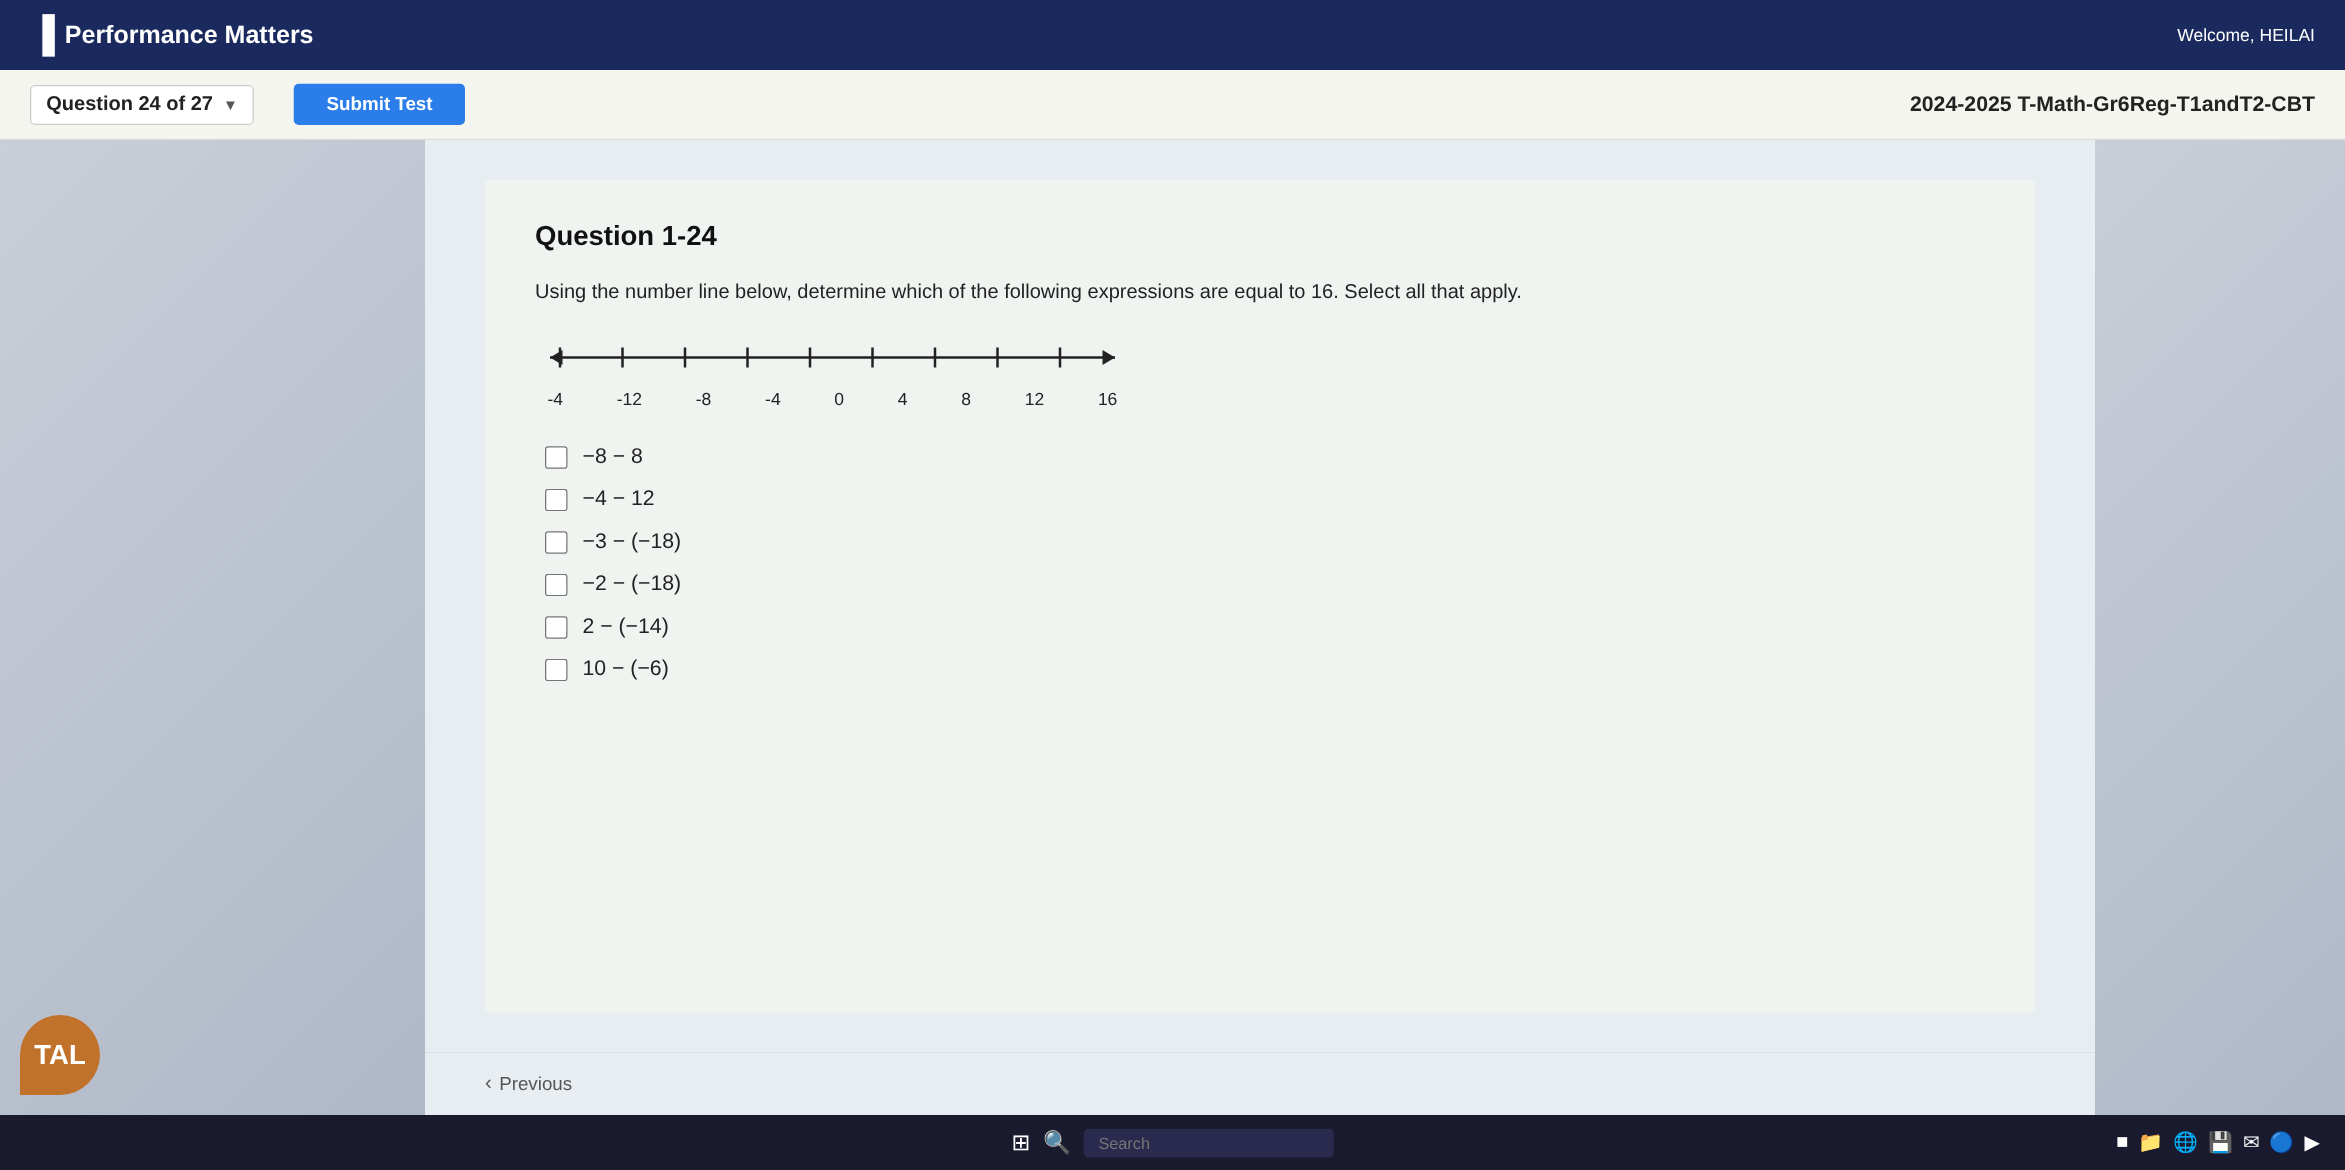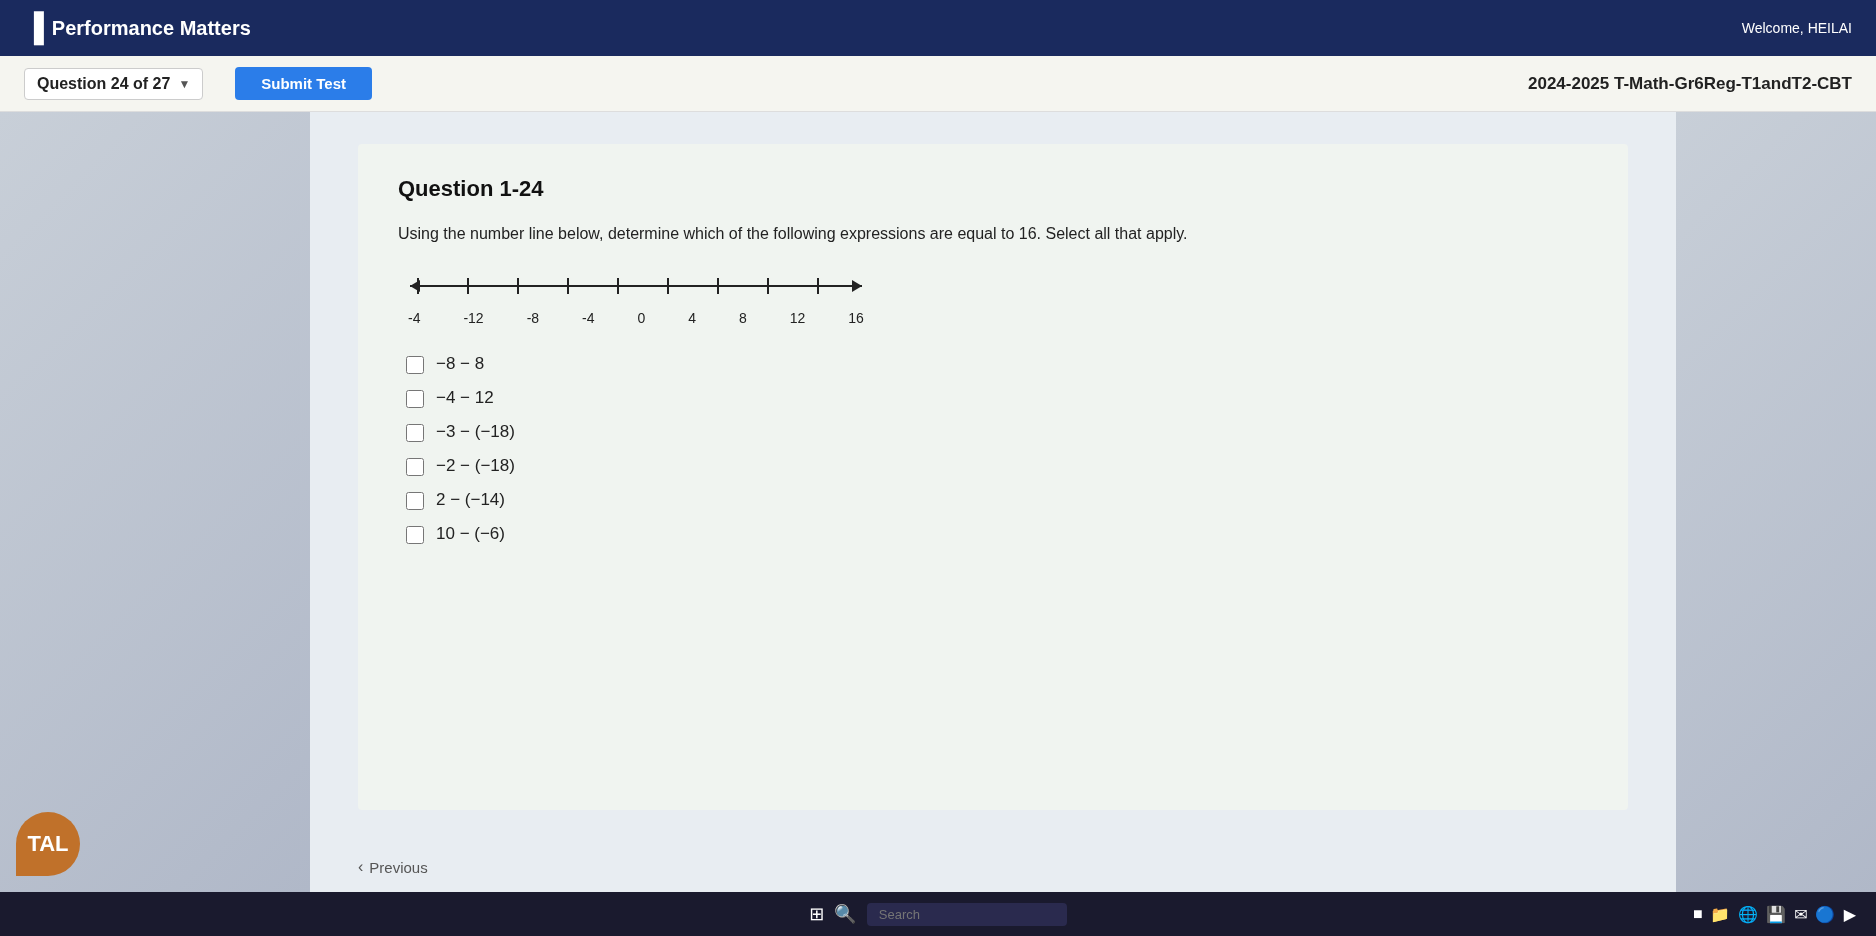--- a/index.html
+++ b/index.html
@@ -216,21 +216,21 @@
       align-items: center;
       justify-content: center;
     }
 
     
     .page-wrapper {
       display: flex;
       flex: 1;
     }
     .left-bg {
-      width: 310px;
+      width: 340px;
       background: linear-gradient(135deg, #c8cfd8 0%, #b0b8c8 100%);
       flex-shrink: 0;
       display: flex;
       align-items: flex-end;
       justify-content: flex-start;
       padding: 16px;
     }
     .tal-badge {
       background: #c0712a;
       color: white;

